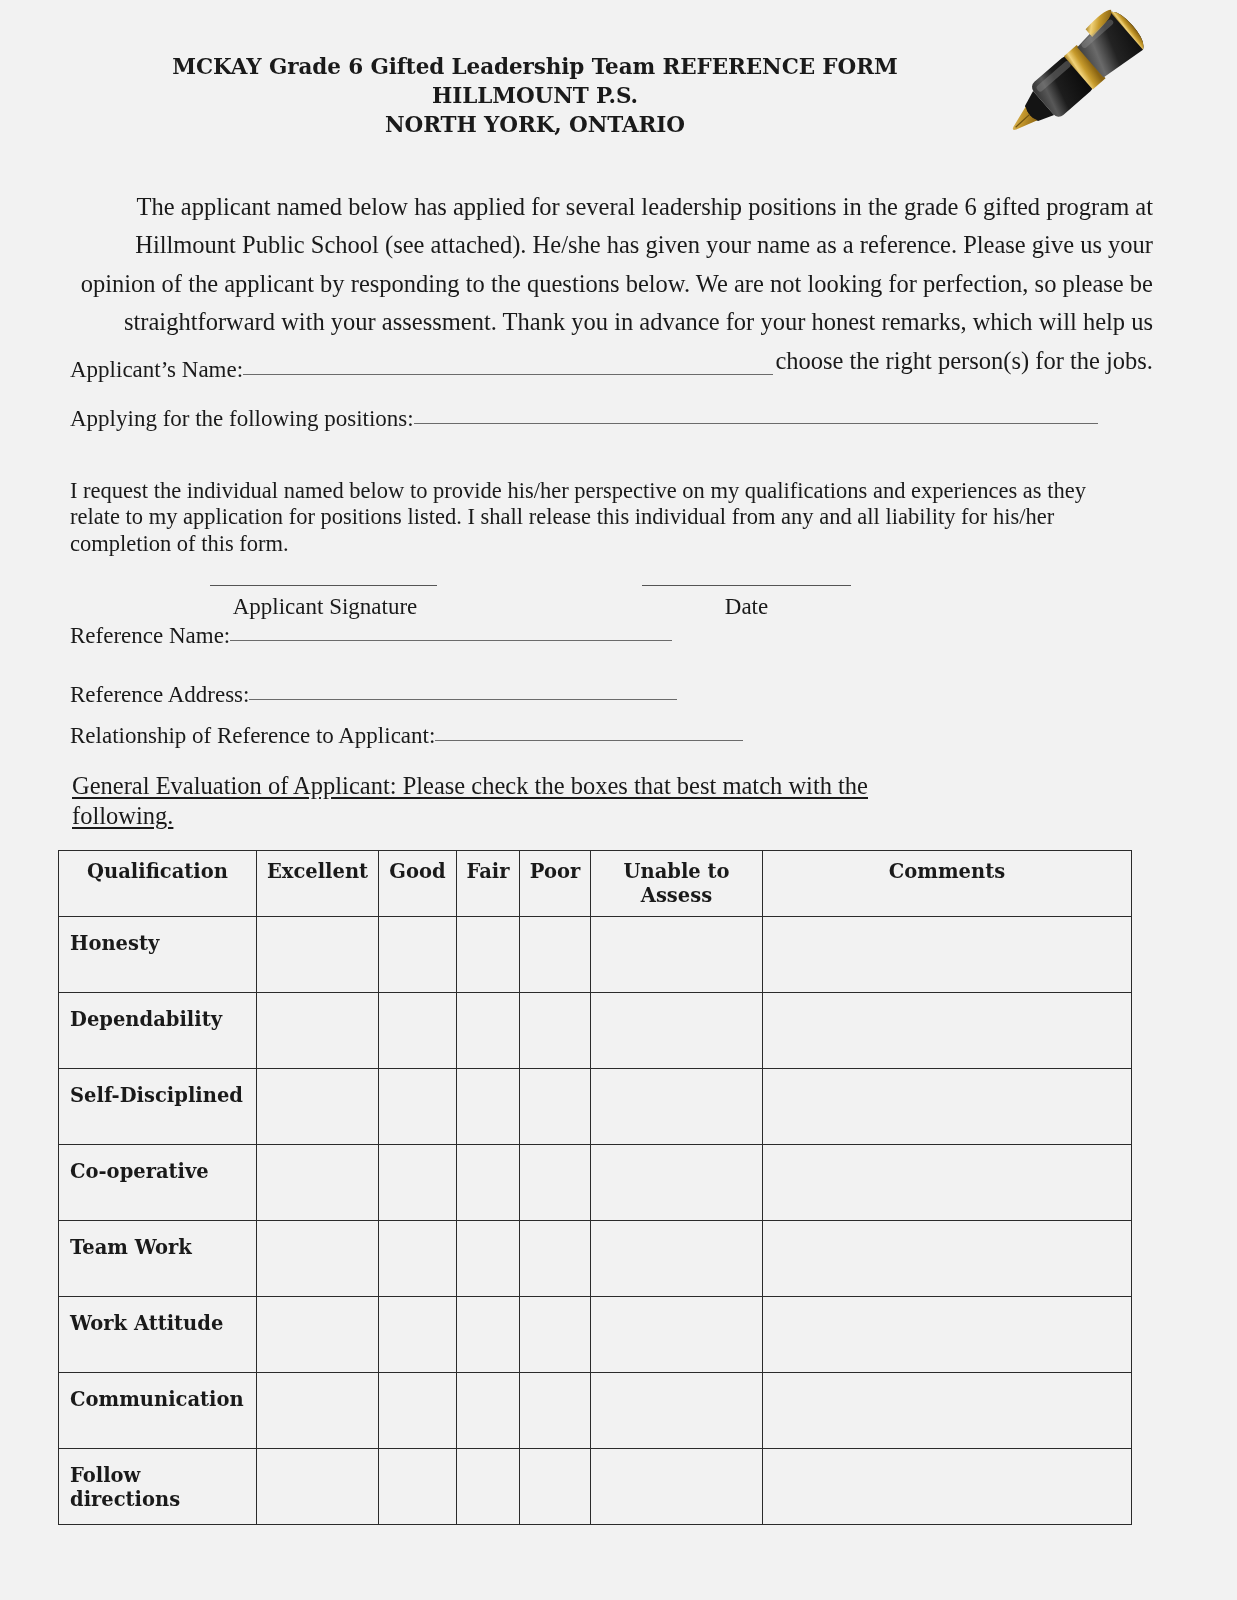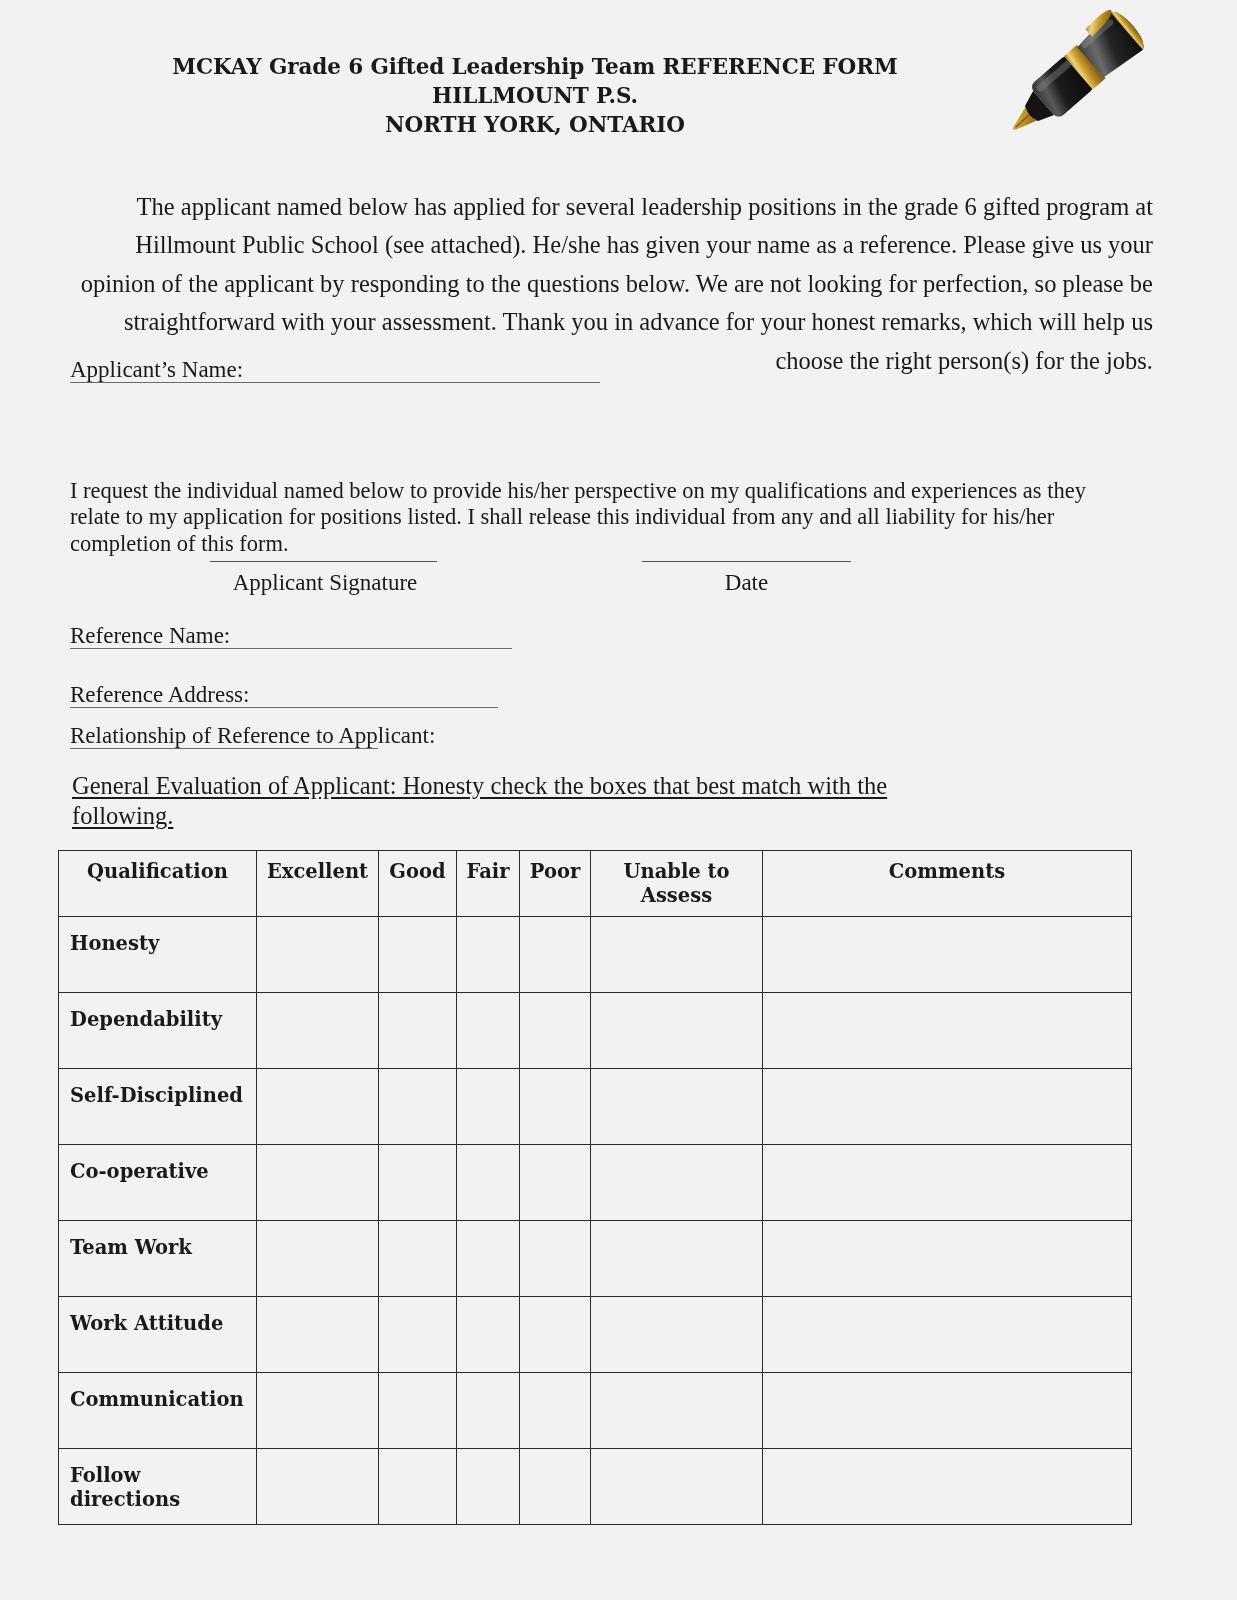--- a/index.html
+++ b/index.html
@@ -61,21 +61,20 @@
 
   
   .fieldrow {
     position: absolute;
     left: 70px;
     font-size: 23px;
     line-height: 26px;
     white-space: nowrap;
     display: flex;
     align-items: baseline;
-    flex-direction: column;
   }
   .fieldrow .lbl { flex: 0 0 auto; }
   .fieldrow .rule {
     display: inline-block;
     border-bottom: 1.6px solid #6b6b6b;
     height: 1px;
     position: relative;
     top: -2px;
   }
 
@@ -91,21 +90,21 @@
     top: 455px;
     left: 70px;
     width: 1062px;
     font-size: 22.5px;
     line-height: 26.5px;
   }
 
   
   .sigblock {
     position: absolute;
-    top: 554px;
+    top: 578px;
     left: 70px;
     width: 1070px;
     height: 55px;
   }
   .sigline {
     position: absolute;
     border-bottom: 1.7px solid #555;
     height: 1px;
   }
   .sigcap {
@@ -248,20 +247,24 @@
     </svg>
   </div>
 
   <p class="intro">The applicant named below has applied for several leadership positions in the grade 6 gifted program at Hillmount Public School (see attached).  He/she has given your name as a reference.  Please give us your opinion of the applicant by responding to the questions below.  We are not looking for perfection, so please be straightforward with your assessment.  Thank you in advance for your honest remarks, which will help us choose the right person(s) for the jobs.</p>
 
   <div class="fieldrow f-applicant-name">
     <span class="lbl">Applicant’s Name:</span>
     <span class="rule"></span>
   </div>
 
+  <div class="fieldrow f-positions">
+    <span class="lbl">Applying for the following positions:</span>
+    <span class="rule"></span>
+  </div>
 
   <p class="release">I request the individual named below to provide his/her perspective on my qualifications and experiences as they relate to my application for positions listed.  I shall release this individual from any and all liability for his/her completion of this form.</p>
 
   <div class="sigblock">
     <div class="sig-a">
       <span class="sigline"></span>
       <span class="sigcap">Applicant Signature</span>
     </div>
     <div class="sig-d">
       <span class="sigline"></span>
@@ -278,21 +281,21 @@
     <span class="lbl">Reference Address:</span>
     <span class="rule"></span>
   </div>
 
   <div class="fieldrow f-relationship">
     <span class="lbl">Relationship of Reference to Applicant:</span>
     <span class="rule"></span>
   </div>
 
   <div class="eval-head">
-    <u>General Evaluation of Applicant:  Honesty check the boxes that best match with the</u><br>
+    <u>General Evaluation of Applicant:  Please check the boxes that best match with the</u><br>
     <u>following.</u>
   </div>
 
   <table class="eval-table">
     <colgroup>
       <col class="c-qual">
         <col class="c-exc">
         <col class="c-good">
         <col class="c-fair">
       <col class="c-poor">

